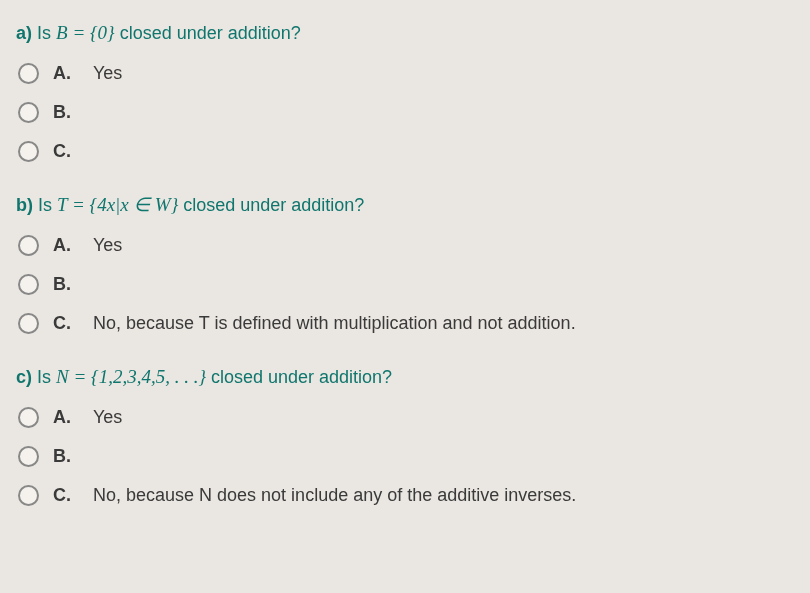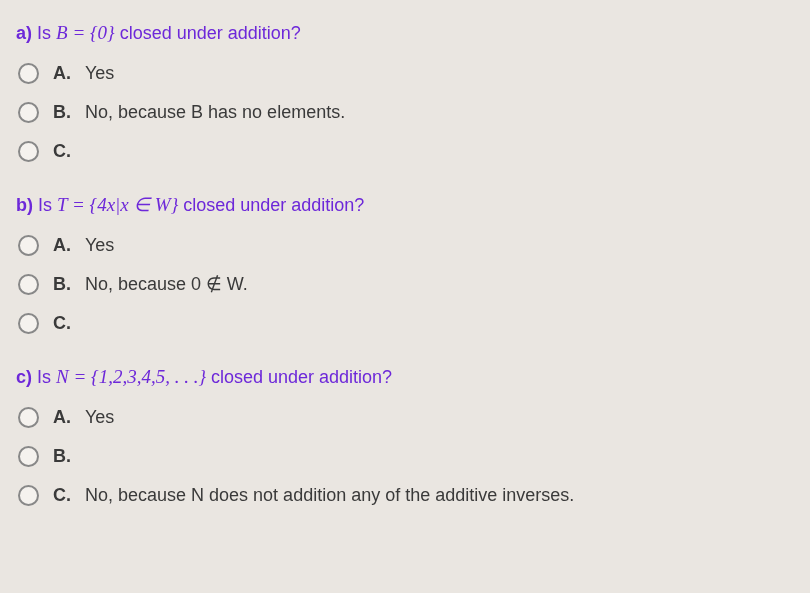--- a/index.html
+++ b/index.html
@@ -12,21 +12,21 @@
     font-size: 18px;
     color: #3a3a3a;
     background: #eae6e1;
     line-height: 1.4;
   }
   .question-block {
     margin-bottom: 28px;
   }
   .question-text {
     margin-bottom: 14px;
-    color: #6d28d9;
+    color: #0f766e;
   }
   .bold {
     font-weight: bold;
   }
   .ital {
     font-style: italic;
     font-family: "Times New Roman", serif;
     font-size: 19px;
   }
   .option {
@@ -44,79 +44,79 @@
     margin-right: 14px;
     background: #f5f2ee;
   }
   .opt-letter {
     font-weight: bold;
     margin-right: 10px;
     min-width: 22px;
   }
   .opt-text {
     color: #3a3a3a;
+    margin-left: 8px;
   }
 </style>
 </head>
 <body>
 
 <div class="question-block">
   <div class="question-text">
     <span class="bold">a)</span>
     <span>Is </span><span class="ital">B = {0}</span><span> closed under addition?</span>
   </div>
   <div class="option">
     <div class="radio"></div>
     <span class="opt-letter">A.</span>
     <span class="opt-text">Yes</span>
   </div>
   <div class="option">
     <div class="radio"></div>
     <span class="opt-letter">B.</span>
-    <span class="opt-text">No, because B has no elements.</span>
   </div>
   <div class="option">
     <div class="radio"></div>
     <span class="opt-letter">C.</span>
   </div>
 </div>
 
 <div class="question-block">
   <div class="question-text">
     <span class="bold">b)</span>
     <span>Is </span><span class="ital">T = {4x|x ∈ W}</span><span> closed under addition?</span>
   </div>
   <div class="option">
     <div class="radio"></div>
     <span class="opt-letter">A.</span>
     <span class="opt-text">Yes</span>
   </div>
   <div class="option">
     <div class="radio"></div>
     <span class="opt-letter">B.</span>
-    <span class="opt-text">No, because 0 ∉ W.</span>
   </div>
   <div class="option">
     <div class="radio"></div>
     <span class="opt-letter">C.</span>
+    <span class="opt-text">No, because T is defined with multiplication and not addition.</span>
   </div>
 </div>
 
 <div class="question-block">
   <div class="question-text">
     <span class="bold">c)</span>
     <span>Is </span><span class="ital">N = {1,2,3,4,5, . . .}</span><span> closed under addition?</span>
   </div>
   <div class="option">
     <div class="radio"></div>
     <span class="opt-letter">A.</span>
     <span class="opt-text">Yes</span>
   </div>
   <div class="option">
     <div class="radio"></div>
     <span class="opt-letter">B.</span>
   </div>
   <div class="option">
     <div class="radio"></div>
     <span class="opt-letter">C.</span>
-    <span class="opt-text">No, because N does not addition any of the additive inverses.</span>
+    <span class="opt-text">No, because N does not include any of the additive inverses.</span>
   </div>
 </div>
 
 </body></html>

